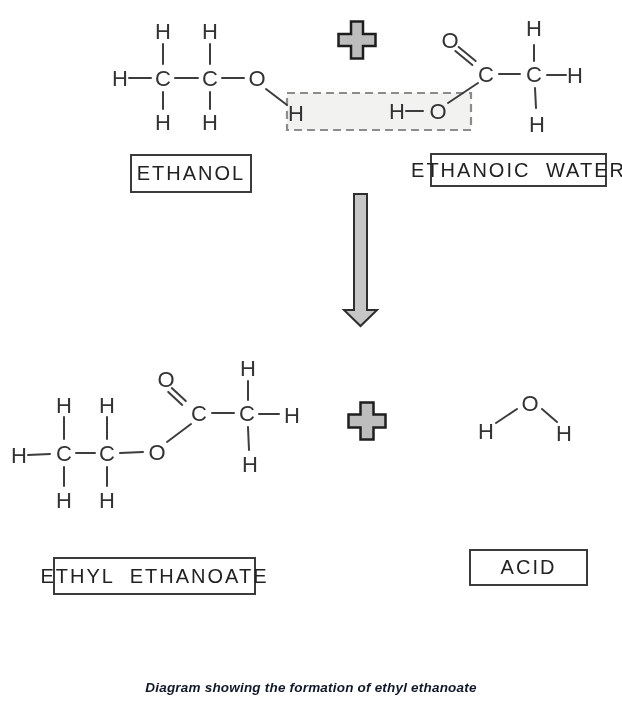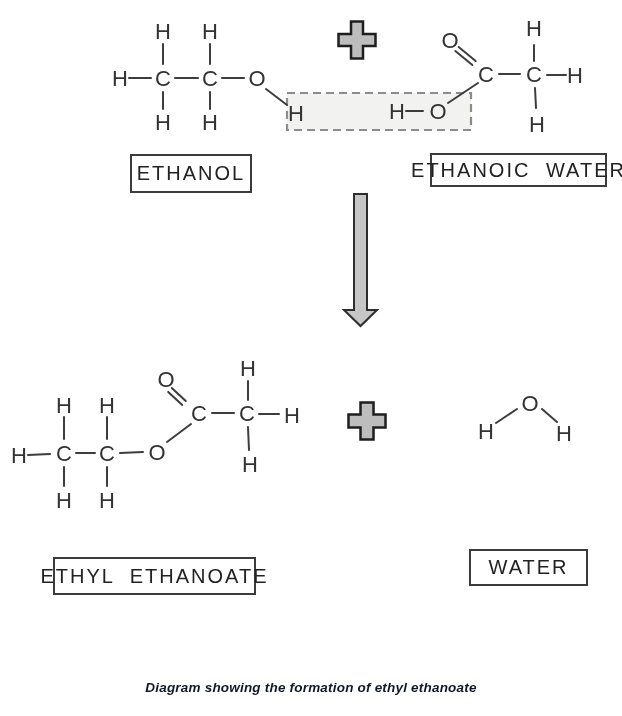--- a/index.html
+++ b/index.html
@@ -134,16 +134,16 @@
       <path d="M 348.5 414.5 L 360.5 414.5 L 360.5 402.5 L 373.5 402.5 L 373.5 414.5 L 385.5 414.5 L 385.5 427.5 L 373.5 427.5 L 373.5 439.5 L 360.5 439.5 L 360.5 427.5 L 348.5 427.5 Z" fill="#bdbdbd" stroke="#1e1e1e" stroke-width="2.5" stroke-linejoin="miter"></path>
       <path d="M 354 194 L 367 194 L 367 310 L 377 310 L 360.5 326 L 344 310 L 354 310 Z" fill="#c6c6c6" stroke="#2e2e2e" stroke-width="2"></path>
     </svg>
 
   <div class="label-box" id="label-ethanol">ETHANOL</div>
 
   <div class="label-box" id="label-ethanoic-acid">ETHANOIC WATER</div>
 
   <div class="label-box" id="label-ethyl-ethanoate">ETHYL ETHANOATE</div>
 
-  <div class="label-box" id="label-water">WATER</div>
+  <div class="label-box" id="label-water">ACID</div>
 
   <div class="caption">Diagram showing the formation of ethyl ethanoate</div>
 </div>
 
 </body></html>

